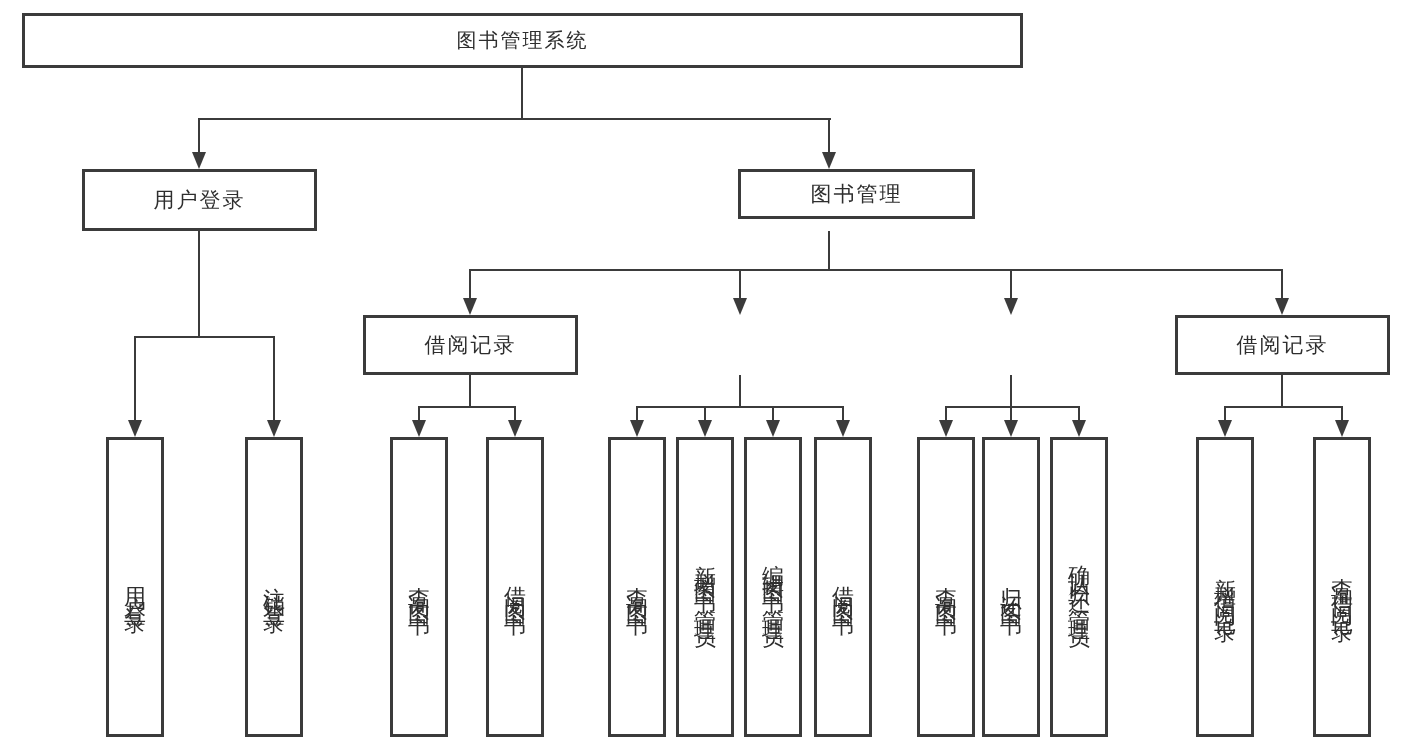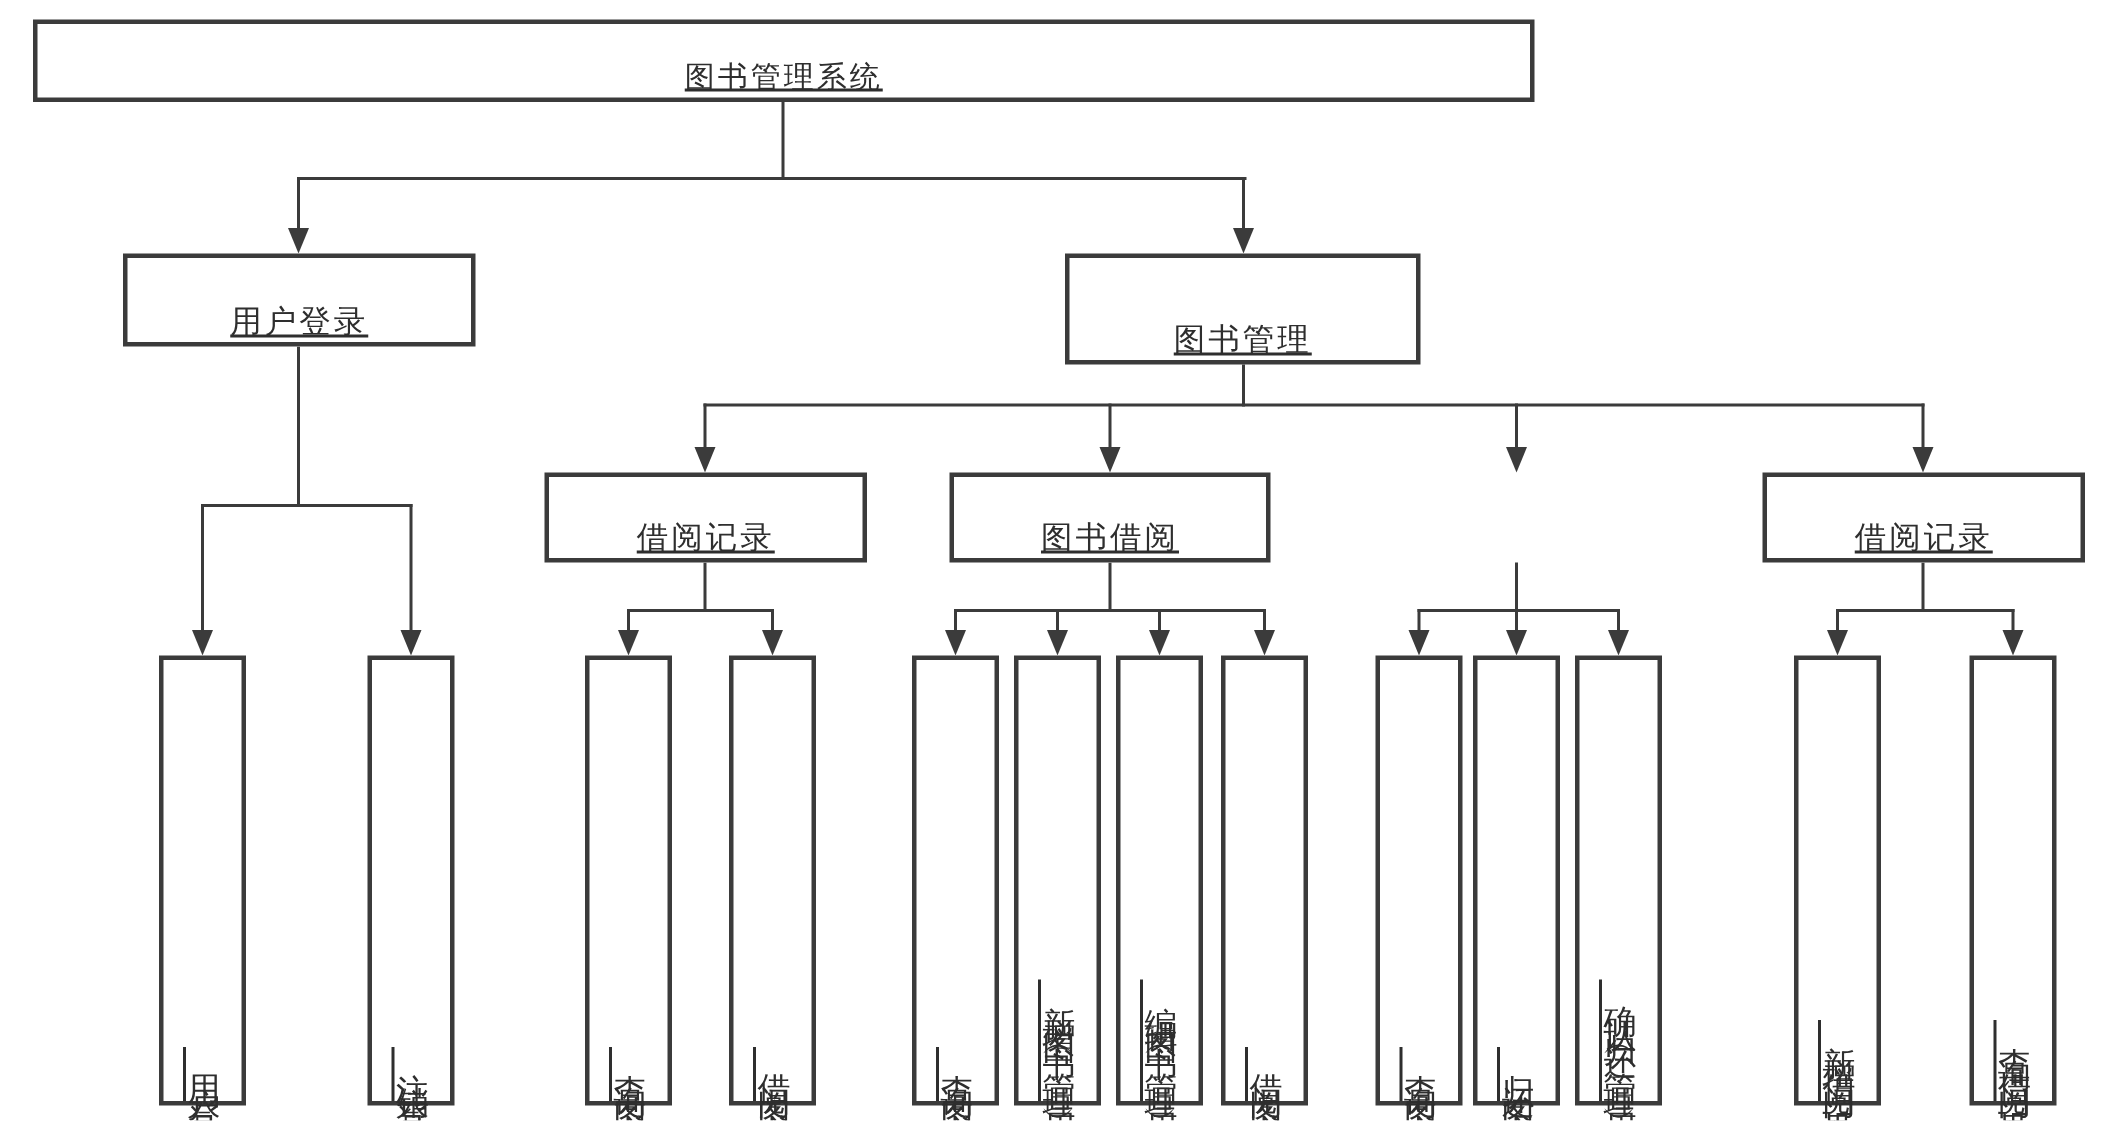--- a/index.html
+++ b/index.html
@@ -9,22 +9,22 @@
     --bg:#ffffff;
   }
   html,body{margin:0;padding:0;background:var(--bg);}
   .canvas{
     position:relative;width:1405px;height:747px;background:var(--bg);
     font-family:"DejaVu Sans","Liberation Sans",sans-serif;color:var(--text);
     overflow:hidden;
   }
   .box{
     position:absolute;border:3px solid var(--line);background:var(--bg);
-    display:flex;align-items:flex-end;justify-content:center;
-    box-sizing:border-box;color:var(--text);text-decoration:underline;
+    display:flex;align-items:center;justify-content:center;
+    box-sizing:border-box;color:var(--text);
   }
   .h-label{font-size:21px;letter-spacing:2px;}
   .root-label{font-size:20px;letter-spacing:2px;}
   .vert span{
     writing-mode:vertical-rl;text-orientation:mixed;
     font-size:22px;letter-spacing:9px;line-height:1;
   }
   .hline{position:absolute;height:2px;background:var(--line);}
   .vline{position:absolute;width:2px;background:var(--line);}
   .arrow{
@@ -103,29 +103,26 @@
   <div class="arrow" style="left:1335px;top:420px"></div>
 
   <div class="box root-label" style="left:22px;top:13px;width:1001px;height:55px">
     <span>图书管理系统</span>
   </div>
 
   <div class="box h-label" style="left:82px;top:169px;width:235px;height:62px">
     <span>用户登录</span>
   </div>
 
-  <div class="box h-label" style="left:710px;top:169px;width:237px;height:74px">
+  <div class="box h-label" style="left:738px;top:169px;width:237px;height:50px">
     <span>图书管理</span>
   </div>
 
   <div class="box h-label" style="left:363px;top:315px;width:215px;height:60px">
     <span>借阅记录</span>
-  </div>
-  <div class="box h-label" style="left:633px;top:315px;width:214px;height:60px">
-    <span>图书借阅</span>
   </div>
   <div class="box h-label" style="left:1175px;top:315px;width:215px;height:60px">
     <span>借阅记录</span>
   </div>
 
   <div class="box vert" style="left:106px;top:437px;width:58px;height:300px">
     <span>用户登录</span>
   </div>
   <div class="box vert" style="left:245px;top:437px;width:58px;height:300px">
     <span>注销登录</span>

